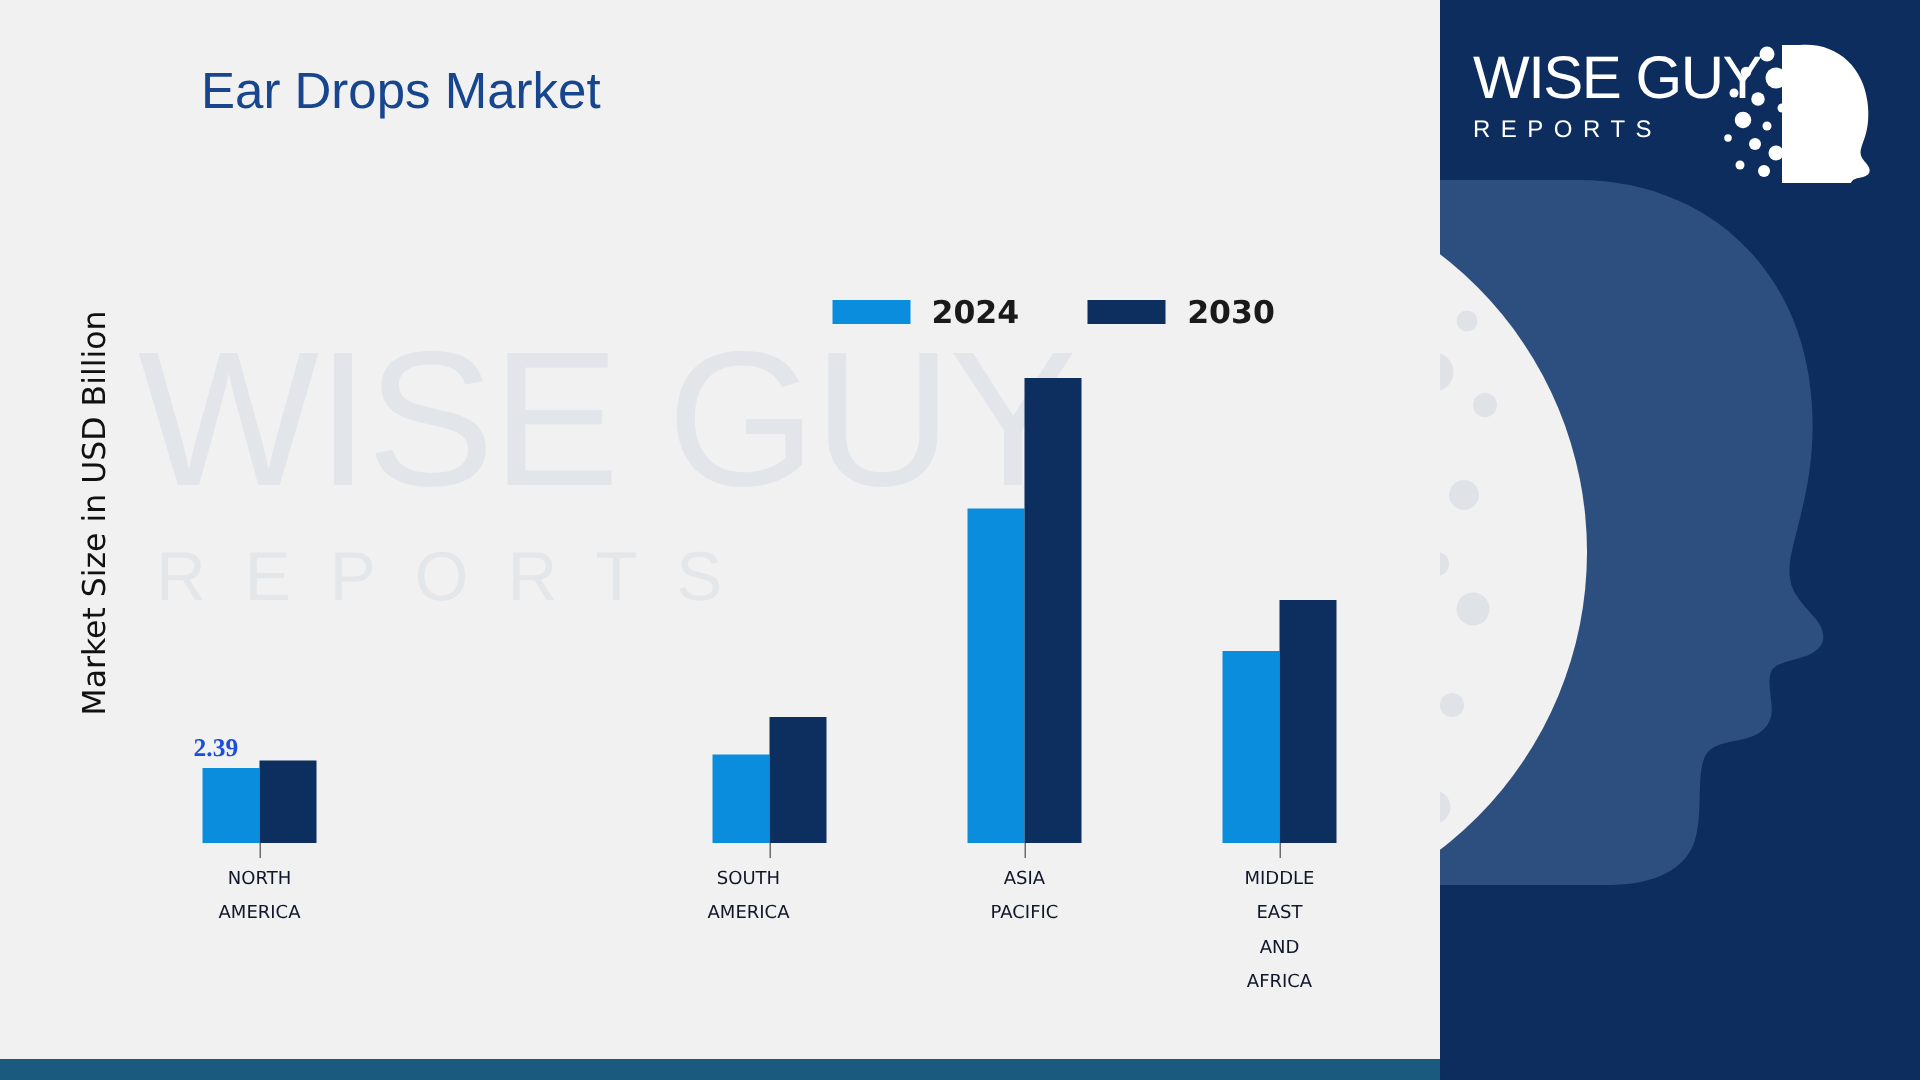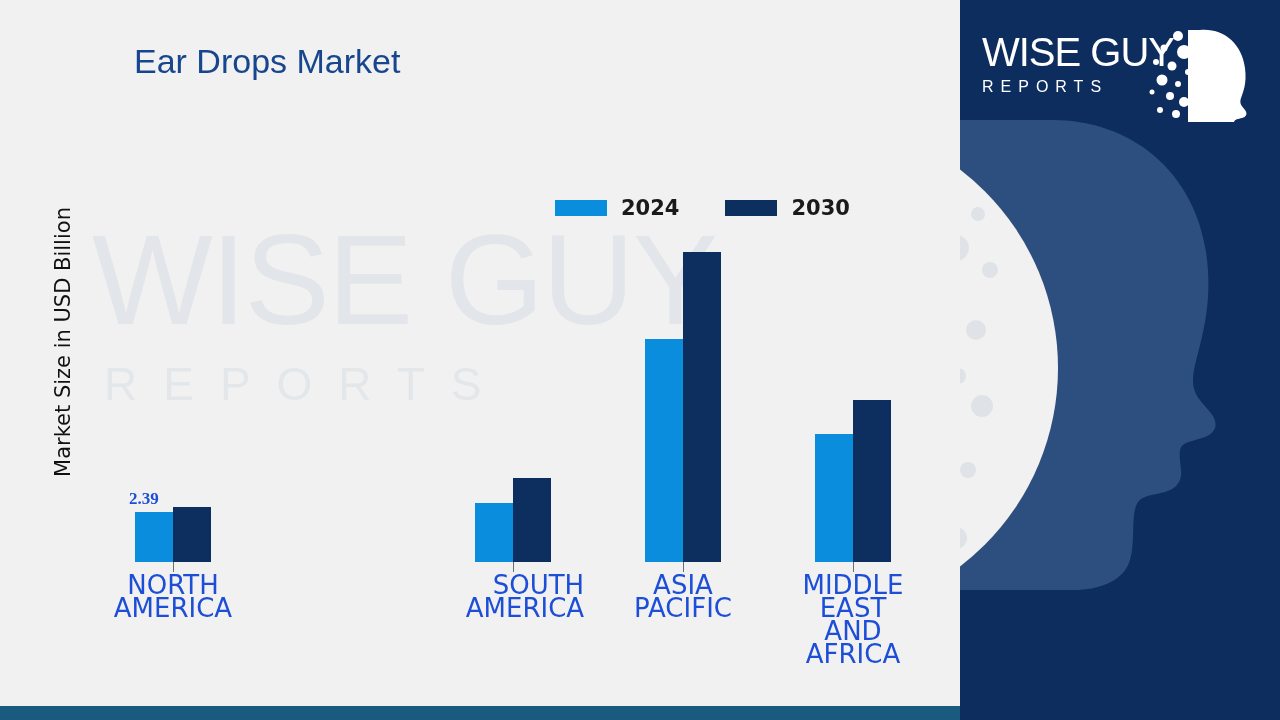--- a/index.html
+++ b/index.html
@@ -93,21 +93,21 @@
   .bar-2032 { background:#0d2f5f; }
   .bar-label {
     position:absolute; left:-6px; font-size:17px; font-weight:bold;
     color:#1d4ed8; font-family:Liberation Serif, serif; white-space:nowrap;
   }
   .tick {
     position:absolute; bottom:-10px; left:38px; width:1px; height:10px; background:#6d6d6d;
   }
   .cat-label {
     position:absolute; top:414px; left:50%; transform:translateX(-50%);
-    text-align:center; font-size:26px; color:#1d4ed8;
+    text-align:center; font-size:12px; color:#0f172a;
     font-family:"DejaVu Sans", sans-serif; line-height:23px; white-space:pre-line;
   }
 </style>
 </head>
 <body>
 
 <div id="stage">
 
   <div class="right-panel">
     <svg class="head-silhouette" viewBox="0 0 330 470">
@@ -224,21 +224,21 @@
         <span class="bar-label" style="bottom: 53px;">2.39</span>
         <div class="cat-label" style="left: 38px;">NORTH
 AMERICA</div>
       </div>
       <div class="group" style="left: 375px; width: 100px;">
         <div class="bars">
           <span class="bar bar-2024" title="2.82" style="height: 59px; background: rgb(11, 141, 222);"></span>
           <span class="bar bar-2032" title="4.02" style="height: 84px; background: rgb(13, 47, 95);"></span>
         </div>
         <span class="tick"></span>
-        <div class="cat-label" style="left: 50px; text-align: right;">SOUTH
+        <div class="cat-label" style="left: 24px;">SOUTH
 AMERICA</div>
       </div>
       <div class="group" style="left: 715px; width: 100px;">
         <div class="bars">
           <span class="bar bar-2024" title="6.12" style="height: 128px; background: rgb(11, 141, 222);"></span>
           <span class="bar bar-2032" title="7.74" style="height: 162px; background: rgb(13, 47, 95);"></span>
         </div>
         <span class="tick"></span>
         <div class="cat-label" style="left: 38px;">MIDDLE
 EAST

